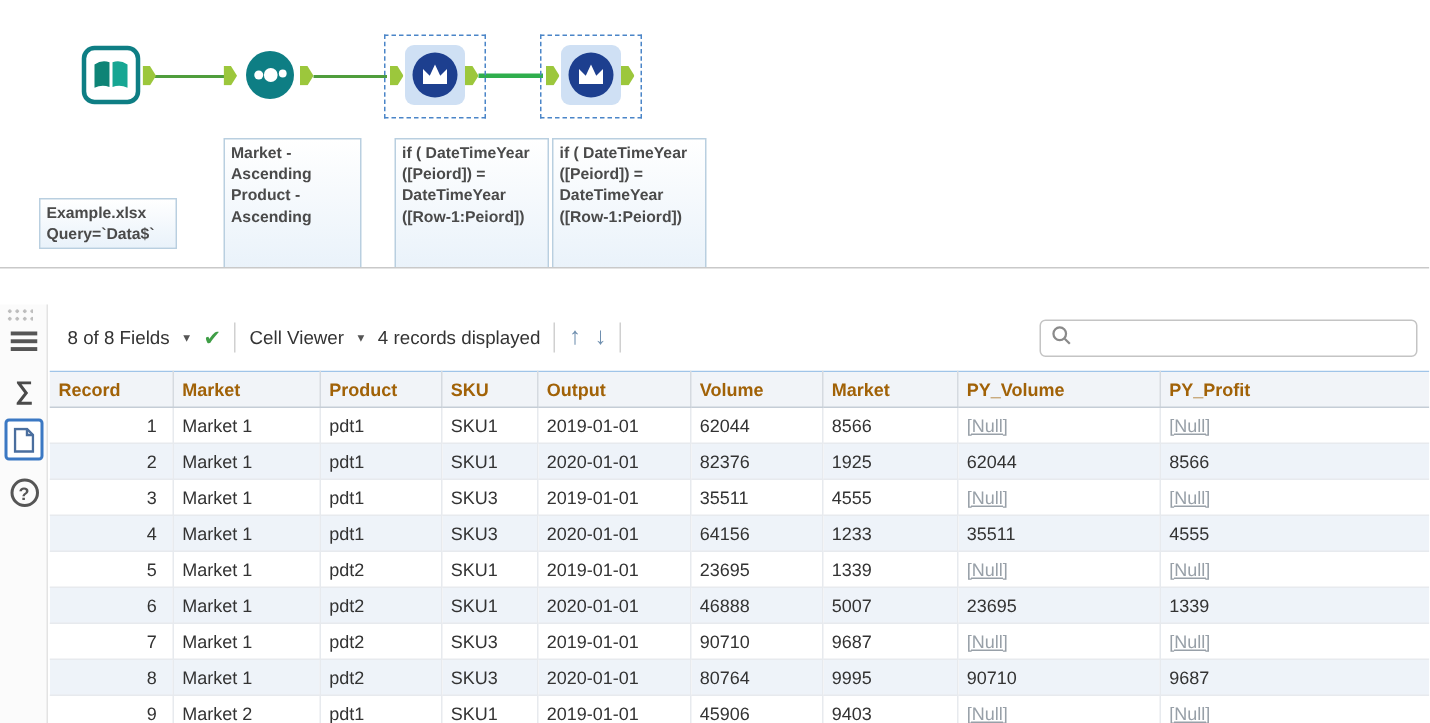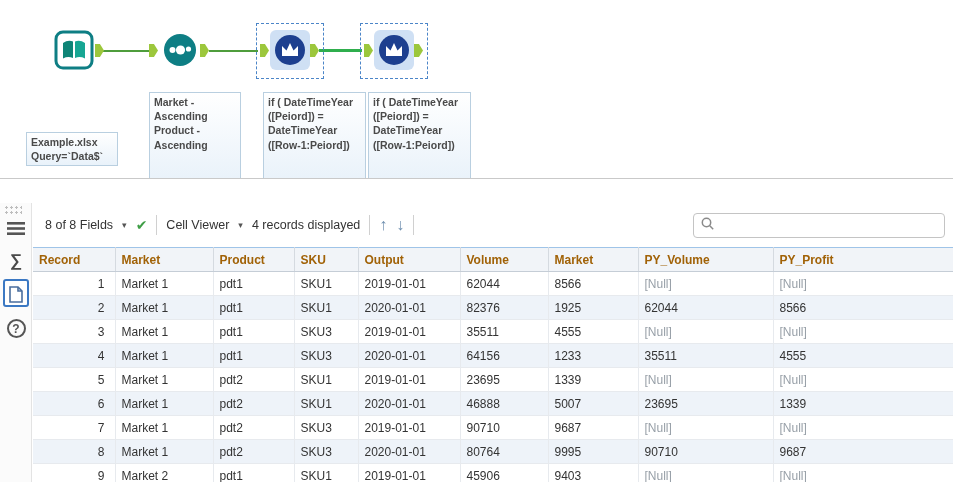--- a/index.html
+++ b/index.html
@@ -54,21 +54,21 @@
 
   .grid-wrap { position:absolute; left:0; top:44px; right:0; bottom:0; overflow:hidden; }
   table.grid { border-collapse:collapse; table-layout:fixed; width:921px; font-size:12px; color:#333; }
   .grid th { height:24px; text-align:left; padding:0 6px; font-size:12px; font-weight:bold; color:#a16207;
              background:#f1f4f8; border-right:1px solid #d5dae0; border-bottom:1px solid #c5cdd6;
              border-top:1px solid #9fc4e8; }
   .grid td { height:24px; padding:0 6px; border-right:1px solid #e7eaee; border-bottom:1px solid #e7eaee;
              white-space:nowrap; overflow:hidden; }
   .grid tbody tr:nth-child(even) { background:#eef3f9; }
   .grid td.record { text-align:right; padding-right:10px; }
-  .grid td.null { color:#98a0a8; }
+  .grid td.null { color:#98a0a8;text-decoration:underline; }
 </style>
 </head>
 <body>
 
 <div class="screen">
 
   <div class="canvas">
 
     <div class="connector" style="left:103px; width:47px;"></div>
     <div class="connector" style="left:209px; width:49px;"></div>

